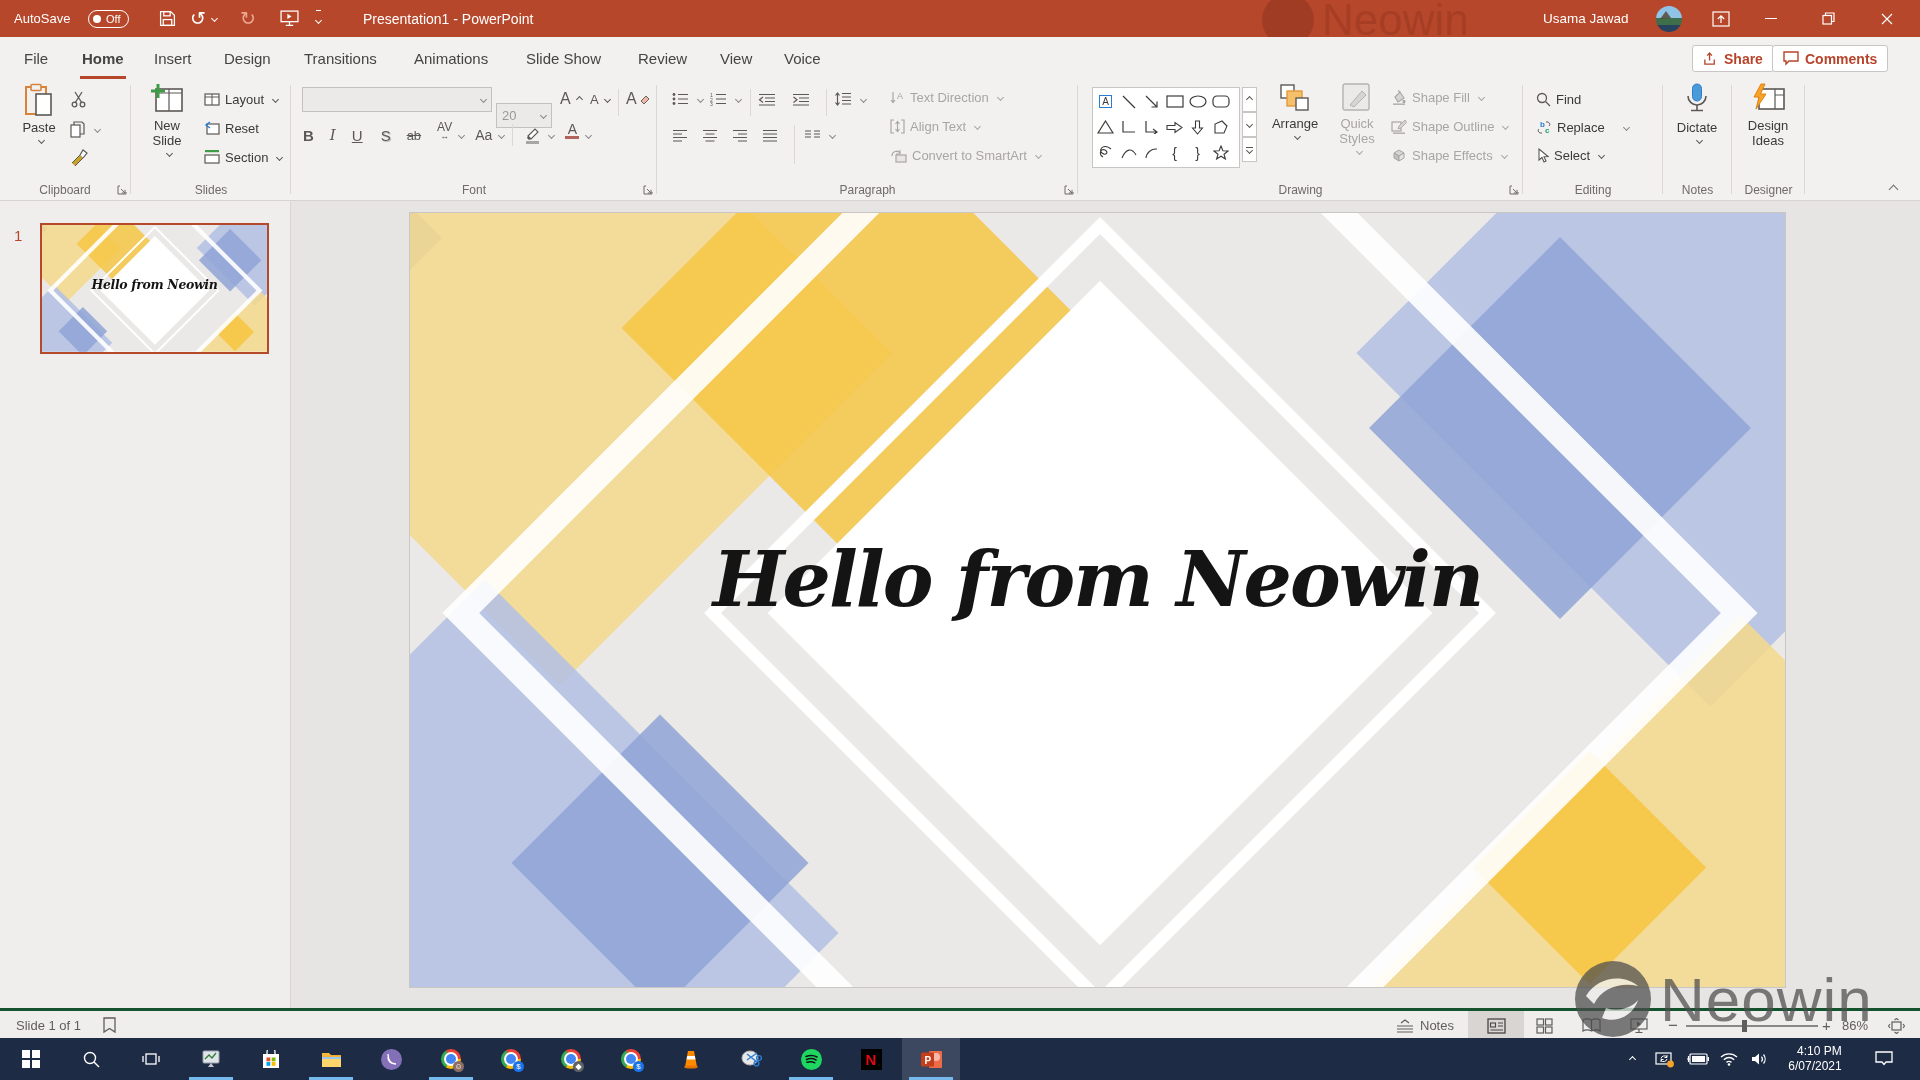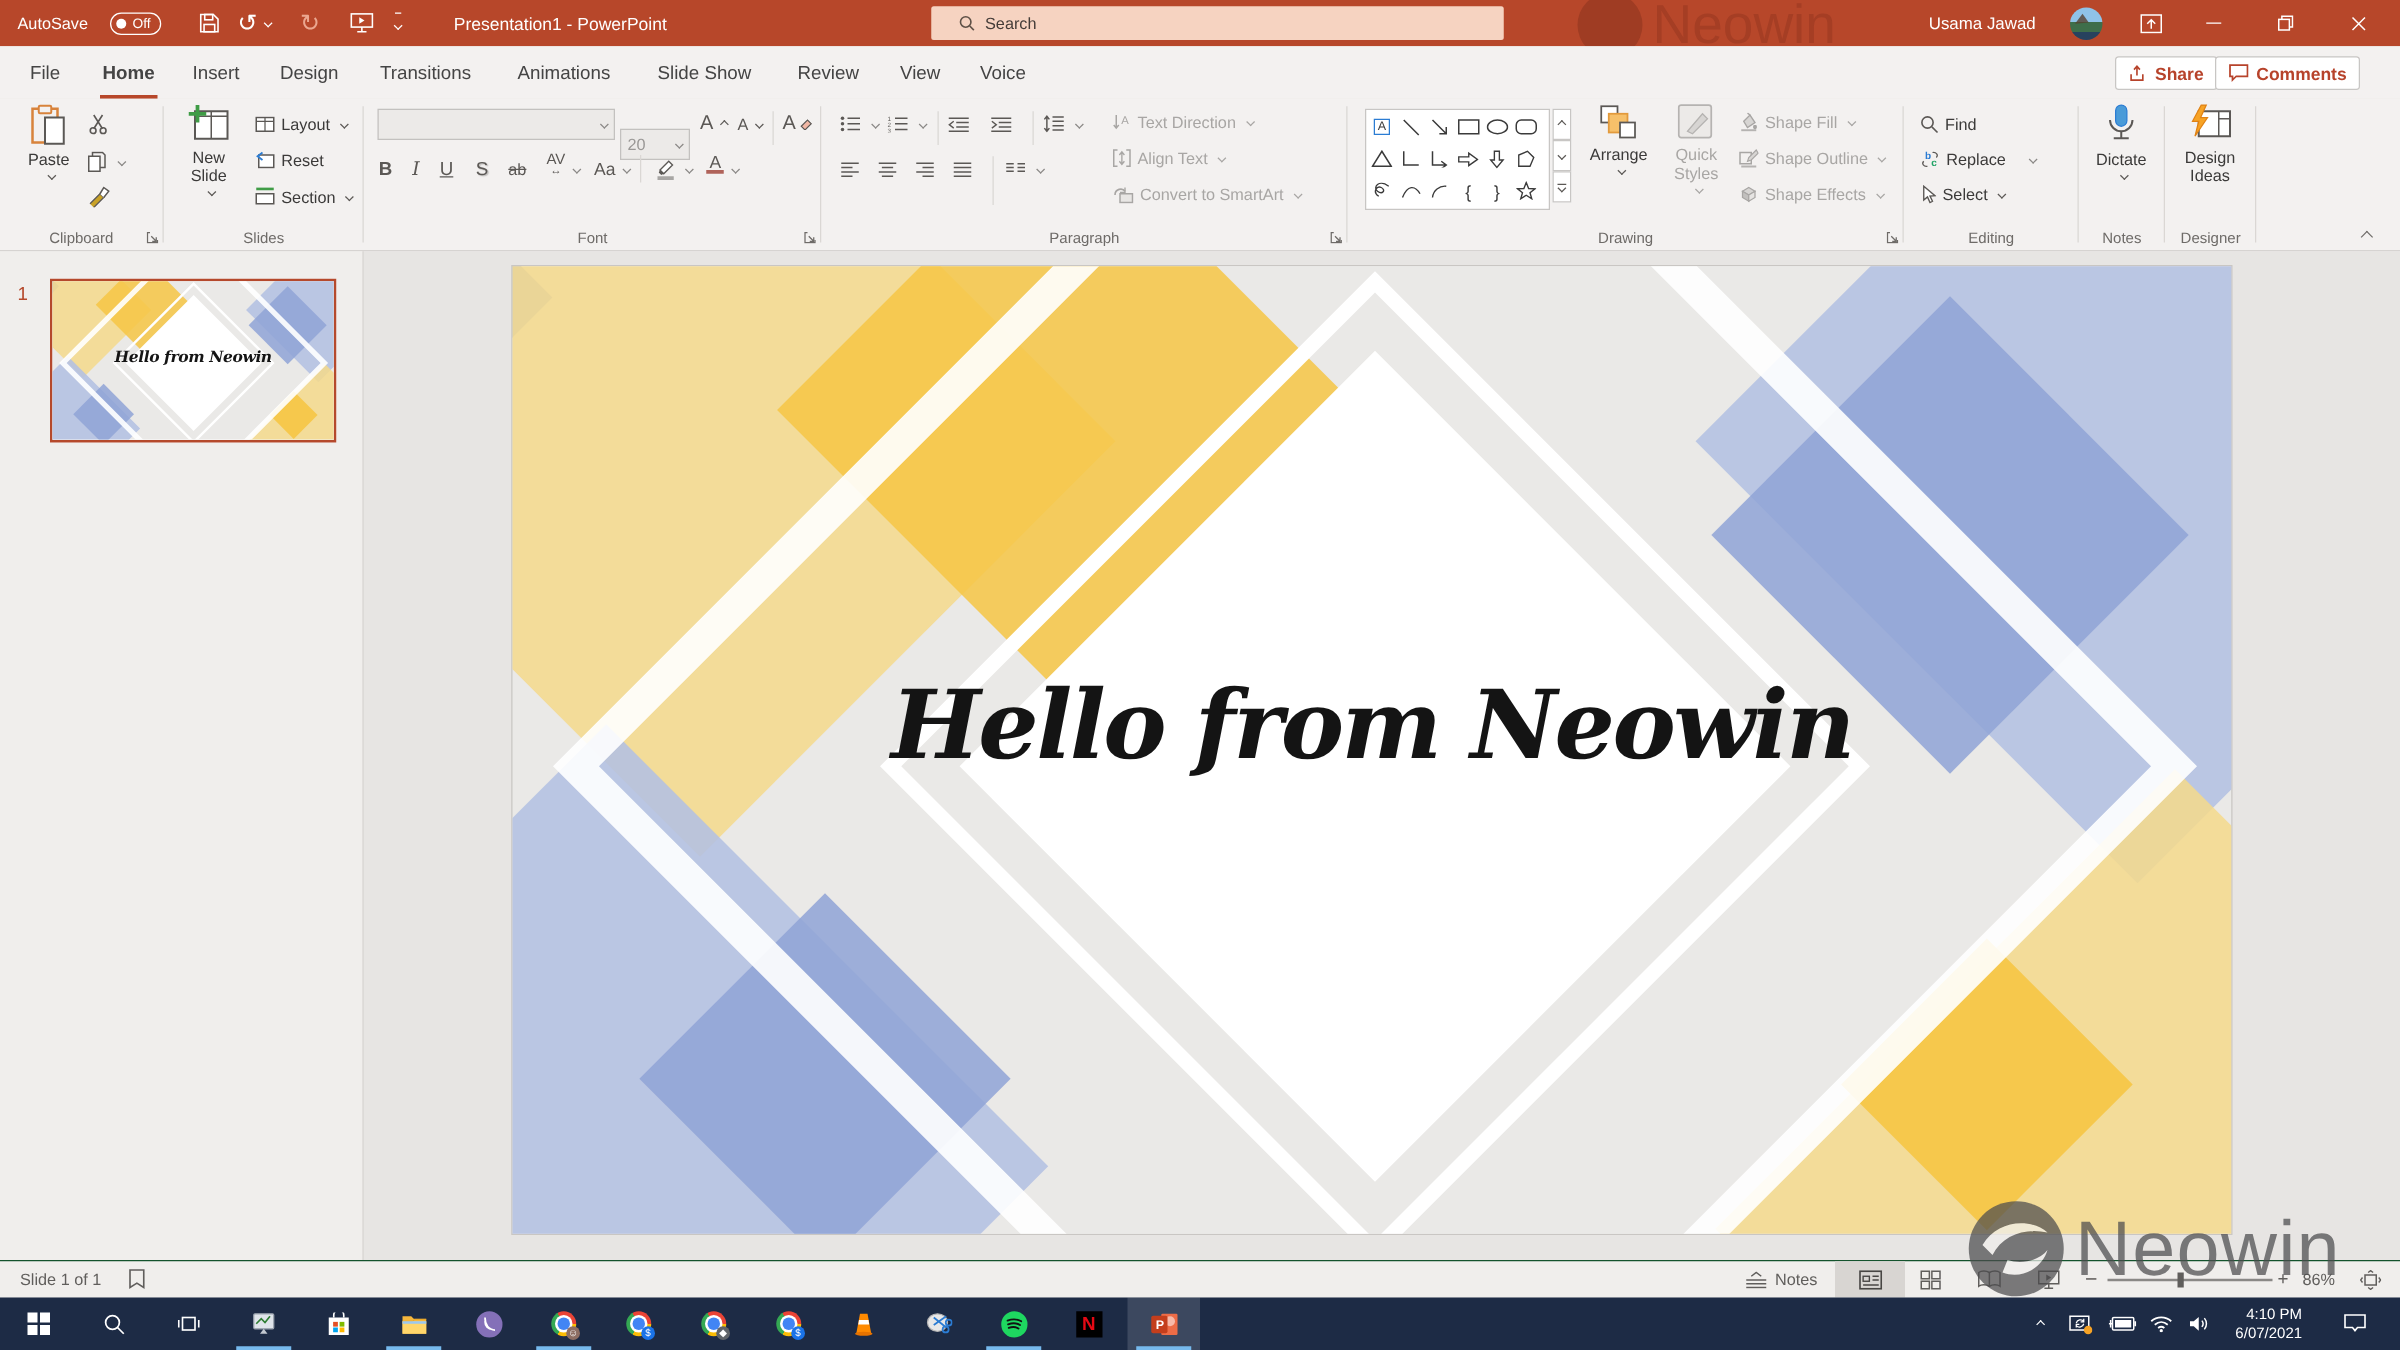--- a/index.html
+++ b/index.html
@@ -40,21 +40,21 @@
   
   #thumbpanel{position:absolute;left:0;top:201px;width:290px;height:807px;background:#f0eeec}
   #canvas{position:absolute;left:290px;top:201px;width:1630px;height:807px;background:#e7e5e3;border-left:1px solid #d9d6d3}
   .sa{position:relative;width:1375px;height:774px;background:#eae9e7;overflow:hidden}
   .d{position:absolute;transform:rotate(45deg)}
   .ring{position:absolute;transform:rotate(45deg);background:transparent}
   .sa-text{position:absolute;left:0;right:0;top:322px;text-align:center;font-family:"DejaVu Serif",serif;font-style:italic;font-weight:bold;font-size:76px;color:#141414;letter-spacing:-2px}
   #thumb{position:absolute;left:40px;top:22px;width:229px;height:131px;border:2px solid #b5492c;box-shadow:inset 0 0 0 1px #fff;background:#fff}
   #thumb .sa{transform:scale(0.1636);transform-origin:0 0}
   
-  #statusbar{position:absolute;left:0;top:1008px;width:1920px;height:30px;background:#f0eeec;border-top:1px solid #14532d;color:#605e5c;font-size:13px}
+  #statusbar{position:absolute;left:0;top:1008px;width:1920px;height:30px;background:#f0eeec;border-top:3px solid #14532d;color:#605e5c;font-size:13px}
   .stitem{position:absolute;top:0;height:29px;display:flex;align-items:center;gap:6px}
   
   #watermark{position:absolute;left:1572px;top:960px;width:348px;height:78px;z-index:40;pointer-events:none;display:flex;align-items:center;opacity:.72}
   #watermark .wtext{font-size:62px;color:#4c4c4e;letter-spacing:1px;font-weight:500;margin-left:6px}
   
   #taskbar{position:absolute;left:0;top:1038px;width:1920px;height:42px;background:#1d2b45;z-index:50}
   .tbi{position:absolute;top:0;width:58px;height:42px;display:flex;align-items:center;justify-content:center}
   .run::after{content:"";position:absolute;bottom:0;left:7px;right:7px;height:3px;background:#76b9ed}
   .tbi.activeapp{background:rgba(255,255,255,.14)}
   .chrome{width:20px;height:20px;border-radius:50%;background:conic-gradient(from -30deg,#ea4335 0 120deg,#4285f4 0 120deg,#fbbc05 120deg 240deg,#34a853 240deg 360deg);position:relative}
@@ -101,27 +101,20 @@
         <path d="M9 11 V14 M5.5 14.5 H12.5" stroke="#fff" stroke-width="1.2" fill="none"></path>
       </svg>
   </div>
   <div class="tb-item" style="left:316px">
     <span style="display:inline-block;border-top:1.4px solid #fff;padding-top:2px"><i class="chv" style="color:#fff;margin-left:0"></i></span>
   </div>
   <div class="tb-item" style="left:363px;font-size:14px">
       <span>Presentation1 - PowerPoint</span>
     </div>
 
-  <div id="searchbox">
-    <svg width="13" height="13" viewBox="0 0 14 14">
-        <circle cx="6" cy="6" r="4.5" fill="none" stroke="#5f5147" stroke-width="1.4"></circle>
-        <path d="M9.5 9.5 L13 13" stroke="#5f5147" stroke-width="1.4"></path>
-      </svg>
-    <span>Search</span>
-  </div>
 
   <div class="tb-item" style="left:1543px;font-size:13.5px">
       <span>Usama Jawad</span>
     </div>
   <div class="tb-item" style="left:1656px">
     <div style="width:26px;height:26px;border-radius:50%;background:linear-gradient(180deg,#8fc3e8 0 46%,#3e6e4a 46% 75%,#27425e 75%);position:relative;overflow:hidden">
       <svg width="26" height="26" viewBox="0 0 26 26" style="position:absolute;inset:0">
           <path d="M4 13 L10 5 L15 12 Z" fill="#55412f" opacity=".8"></path>
         </svg>
     </div>

